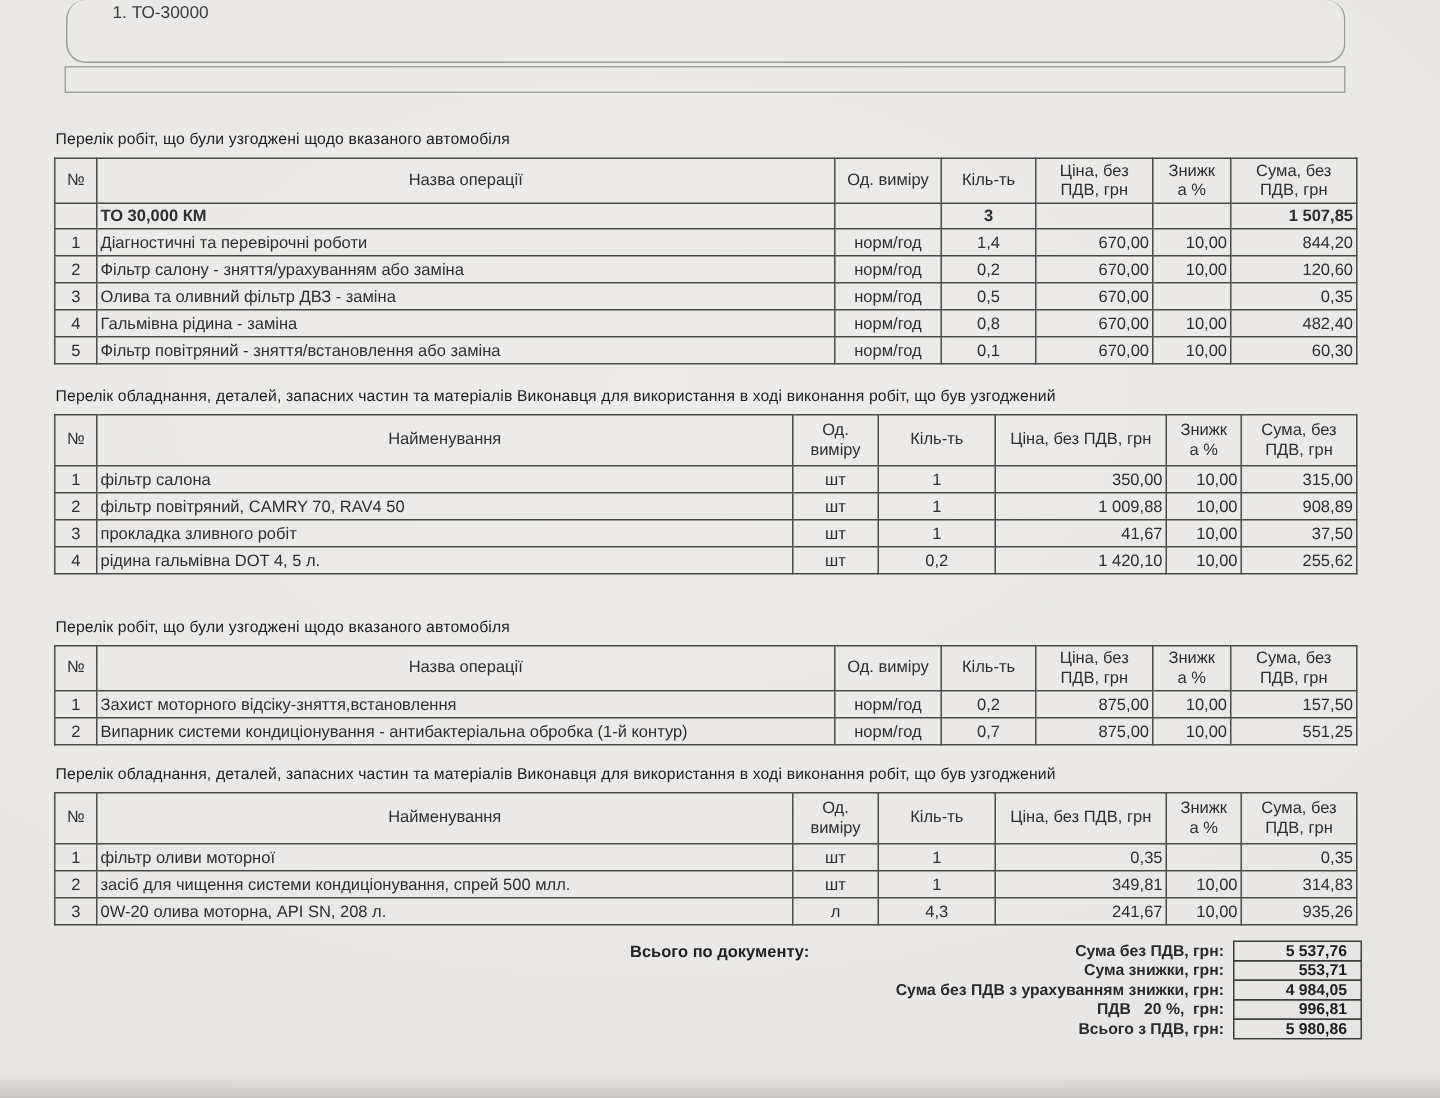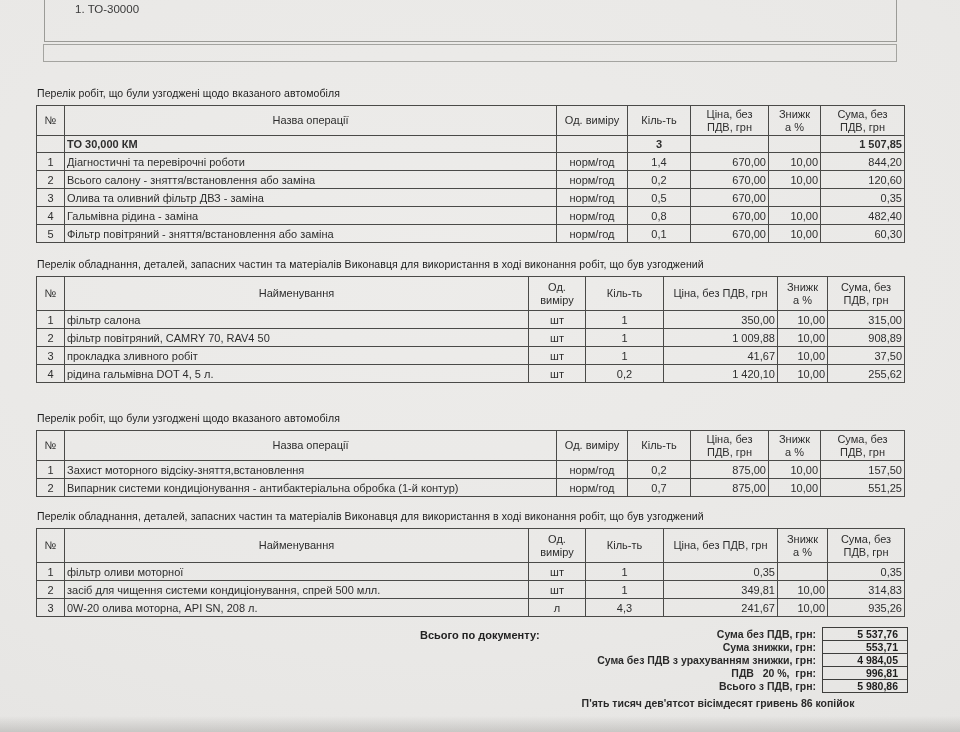--- a/index.html
+++ b/index.html
@@ -21,21 +21,21 @@
   }
 
   
   .top-box {
     margin-left: 44px;
     width: 853px; height: 42px;
     border-left: 1px solid #9b9b97;
     border-right: 1px solid #9b9b97;
     border-bottom: 1px solid #9b9b97;
     padding: 3px 0 0 30px;
-    font-size: 11.5px; color: #3a3a3a;
+    font-size: 11.5px; color: #3a3a3a; border-radius: 13px;
   }
   .top-strip {
     margin-left: 43px; margin-top: 2px;
     width: 854px; height: 18px;
     border: 1px solid #a4a4a0;
   }
 
   
   .heading {
     margin-left: 37px;
@@ -154,21 +154,21 @@
           <td class="c-num">1</td>
           <td class="c-name">Діагностичні та перевірочні роботи</td>
           <td class="c-unit">норм/год</td>
           <td class="c-qty">1,4</td>
           <td class="c-price">670,00</td>
           <td class="c-discount">10,00</td>
           <td class="c-sum">844,20</td>
         </tr>
         <tr>
           <td class="c-num">2</td>
-          <td class="c-name">Всього салону - зняття/встановлення або заміна</td>
+          <td class="c-name">Фільтр салону - зняття/урахуванням або заміна</td>
           <td class="c-unit">норм/год</td>
           <td class="c-qty">0,2</td>
           <td class="c-price">670,00</td>
           <td class="c-discount">10,00</td>
           <td class="c-sum">120,60</td>
         </tr>
         <tr>
           <td class="c-num">3</td>
           <td class="c-name">Олива та оливний фільтр ДВЗ - заміна</td>
           <td class="c-unit">норм/год</td>
@@ -383,16 +383,15 @@
         </div>
         <div class="totals-row">
           <div class="total-label">ПДВ   20 %,  грн:</div>
           <div class="total-value-box">996,81</div>
         </div>
         <div class="totals-row">
           <div class="total-label">Всього з ПДВ, грн:</div>
           <div class="total-value-box">5 980,86</div>
         </div>
       </div>
-    <div class="amount-words">П'ять тисяч дев'ятсот вісімдесят гривень 86 копійок</div>
   </div>
 
 </div>
 
 </body></html>

